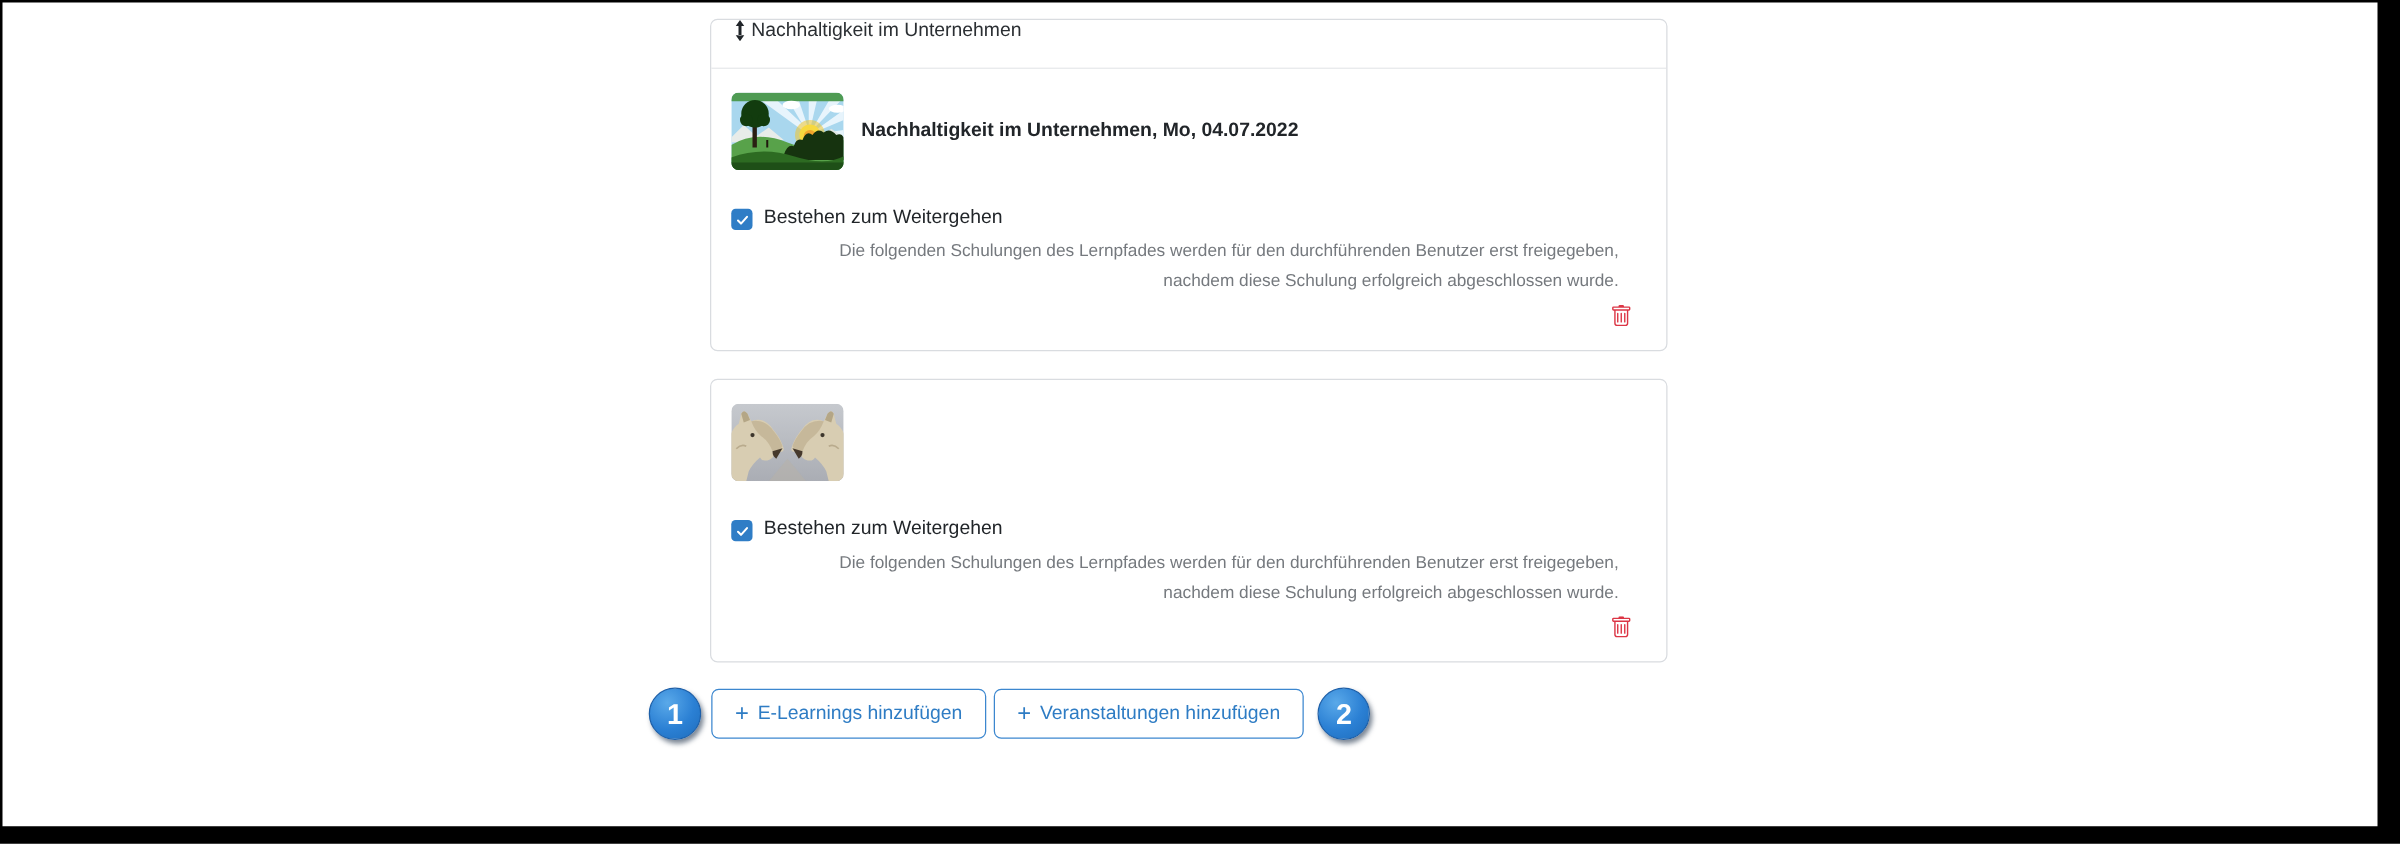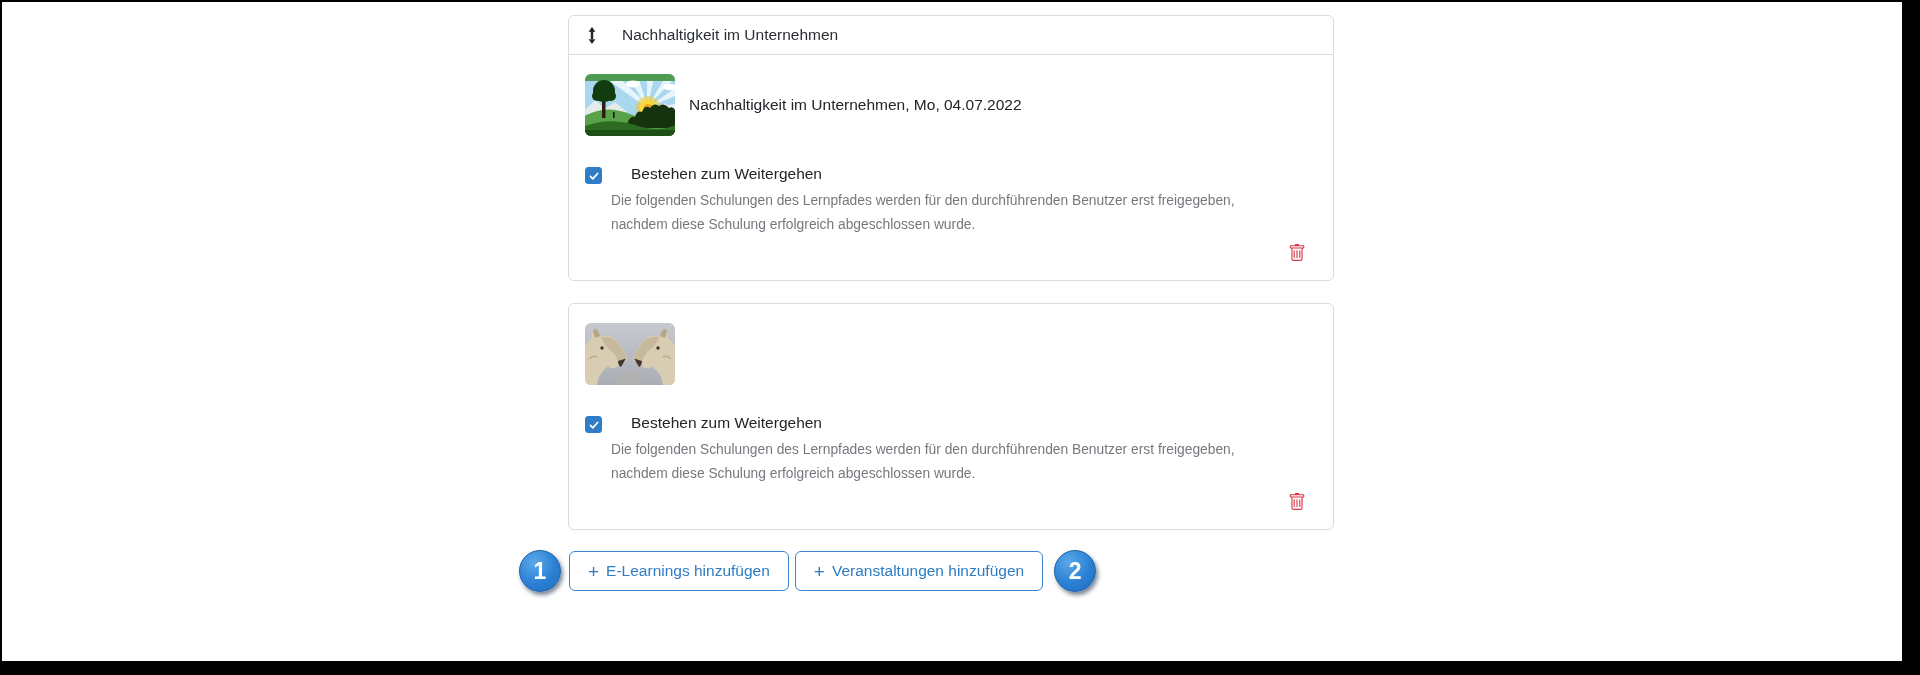--- a/index.html
+++ b/index.html
@@ -18,56 +18,57 @@
     position:absolute; left:566px; top:13px;
     width:766px;
   }
   .card {
     background:#fff;
     border:1px solid #d9dce0;
     border-radius:6px;
   }
   .card + .card { margin-top:22px; }
   .card-header {
-    display:flex; align-items:center; gap:23px;
+    display:flex; gap:2px;
     height:39px;
     padding:0 16px;
     border-bottom:1px solid #d9dce0;
     font-size:15.5px;
     color:#2b2f33;
     border-radius:6px 6px 0 0;
   }
   .drag-icon { display:inline-flex; cursor:grab; }
   .card-body { padding:19px 16px 18px; }
   .media-row { display:flex; align-items:center; gap:14px; }
   .thumb {
     width:90px; height:62px;
     border-radius:6px; overflow:hidden;
     flex-shrink:0;
   }
   .thumb svg { display:block; width:90px; height:62px; }
   .training-title {
-    font-size:15.5px; font-weight:400; color:#212529;
+    font-size:15.5px; font-weight:700; color:#212529;
   }
   .check-row { display:flex; gap:9px; margin-top:29px; }
   .checkbox {
     width:17px; height:17px; margin-top:2px;
     border-radius:3.5px;
     background:#2f7dc6;
     display:inline-flex; align-items:center; justify-content:center;
     flex-shrink:0; cursor:pointer;
   }
   .check-label {
-    font-size:15.5px; color:#212529; cursor:pointer;margin-left:20px;
+    font-size:15.5px; color:#212529; cursor:pointer;
   }
   .check-desc {
     margin-top:6px;
     font-size:13.8px; line-height:24px;
     color:#75797e;
     max-width:684px;
+    text-align:right;
   }
   .trash-row {
     display:flex; justify-content:flex-end;
     padding-right:11px; margin-top:7px;
   }
   .trash-btn { display:inline-flex; cursor:pointer; }
   .actions-row {
     display:flex; align-items:center;
     margin-top:20px;
   }

